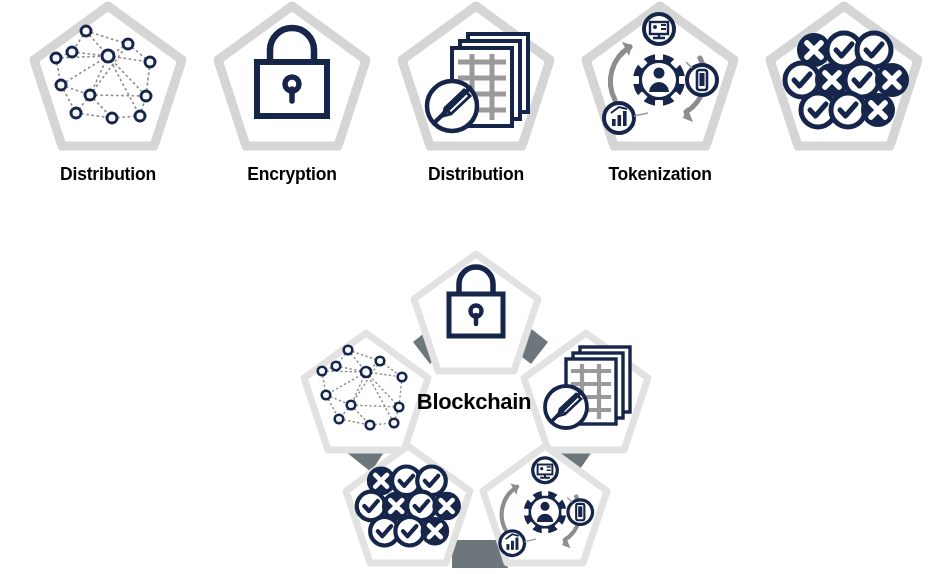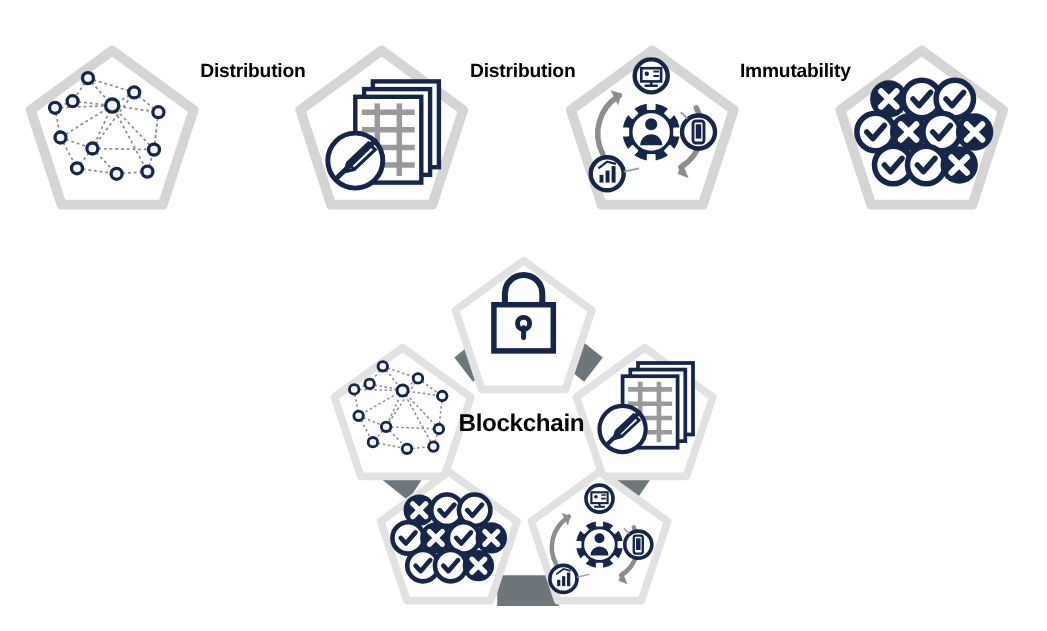--- a/index.html
+++ b/index.html
@@ -26,40 +26,41 @@
     width: 952px;
     height: 230px;
     display: flex;
     justify-content: space-between;
     padding: 0 22px;
     box-sizing: border-box;
   }
   .feature {
     width: 172px;
     display: flex;
-    margin-top: 40px;
+    flex-direction: column;
+    align-items: center;
   }
   .feature-pent {
     width: 160px;
     height: 150px;
     position: relative;
   }
   .feature-label {
     margin-top: 14px;
     font-size: 17.5px;
     font-weight: bold;
     color: #000000;
     letter-spacing: -0.2px;
     white-space: nowrap;
     text-align: center;
   }
   .cycle {
     position: absolute;
     left: 280px;
-    top: 233px;
+    top: 250px;
     width: 400px;
     height: 324px;
   }
   .center-label {
     position: absolute;
     left: 0;
     top: 0;
     width: 400px;
     height: 324px;
     display: flex;
@@ -109,20 +110,34 @@
               <circle cx="48" cy="113" r="5"></circle>
               <circle cx="84" cy="118" r="5"></circle>
               <circle cx="112" cy="116" r="5"></circle>
             </g>
           </g>
         </svg>
       </div>
       <div class="feature-label">Distribution</div>
     </div>
 
+    <div class="feature">
+      <div class="feature-pent">
+        <svg width="160" height="150" viewBox="0 0 160 150">
+          <polygon points="80,6 154,60 126,146 34,146 6,60" fill="#ffffff" stroke="#d5d5d5" stroke-width="9" stroke-linejoin="round"></polygon>
+          <g>
+            <path d="M58,62 L58,50 A22,22 0 0 1 102,50 L102,62" fill="none" stroke="#16264a" stroke-width="6.5" stroke-linecap="butt"></path>
+            <rect x="45" y="62" width="70" height="54" fill="#ffffff" stroke="#16264a" stroke-width="6"></rect>
+            <circle cx="80" cy="84" r="7" fill="none" stroke="#16264a" stroke-width="5.5"></circle>
+            <path d="M80,89 L80,101" stroke="#16264a" stroke-width="5.5" stroke-linecap="round"></path>
+          </g>
+        </svg>
+      </div>
+      <div class="feature-label">Encryption</div>
+    </div>
 
     <div class="feature">
       <div class="feature-pent">
         <svg width="160" height="150" viewBox="0 0 160 150">
           <polygon points="80,6 154,60 126,146 34,146 6,60" fill="#ffffff" stroke="#d5d5d5" stroke-width="9" stroke-linejoin="round"></polygon>
           <g>
             <rect x="72" y="34" width="60" height="78" fill="#ffffff" stroke="#16264a" stroke-width="4"></rect>
             <rect x="64" y="41" width="60" height="78" fill="#ffffff" stroke="#16264a" stroke-width="4"></rect>
             <rect x="56" y="48" width="60" height="78" fill="#ffffff" stroke="#16264a" stroke-width="4"></rect>
             <g stroke="#9a9a9a" stroke-width="5">
@@ -199,21 +214,21 @@
               <path d="M31,113 L39,107 L47,109" fill="none" stroke="#16264a" stroke-width="2"></path>
             </g>
 
             <g stroke="#9a9a9a" stroke-width="1.6">
               <path d="M54,116 L68,113"></path>
               <path d="M106,62 L112,68"></path>
             </g>
           </g>
         </svg>
       </div>
-      <div class="feature-label">Immutability</div>
+      <div class="feature-label">Tokenization</div>
     </div>
 
     <div class="feature">
       <div class="feature-pent">
         <svg width="160" height="150" viewBox="0 0 160 150">
           <polygon points="80,6 154,60 126,146 34,146 6,60" fill="#ffffff" stroke="#d5d5d5" stroke-width="9" stroke-linejoin="round"></polygon>
           <g>
             <g stroke="#b8b8b8" stroke-width="1.4" stroke-dasharray="2 2">
               <path d="M50,50 L38,80 M50,50 L80,80 M80,50 L62,80 M80,50 L104,80
                        M110,50 L134,80 M110,50 L80,80

